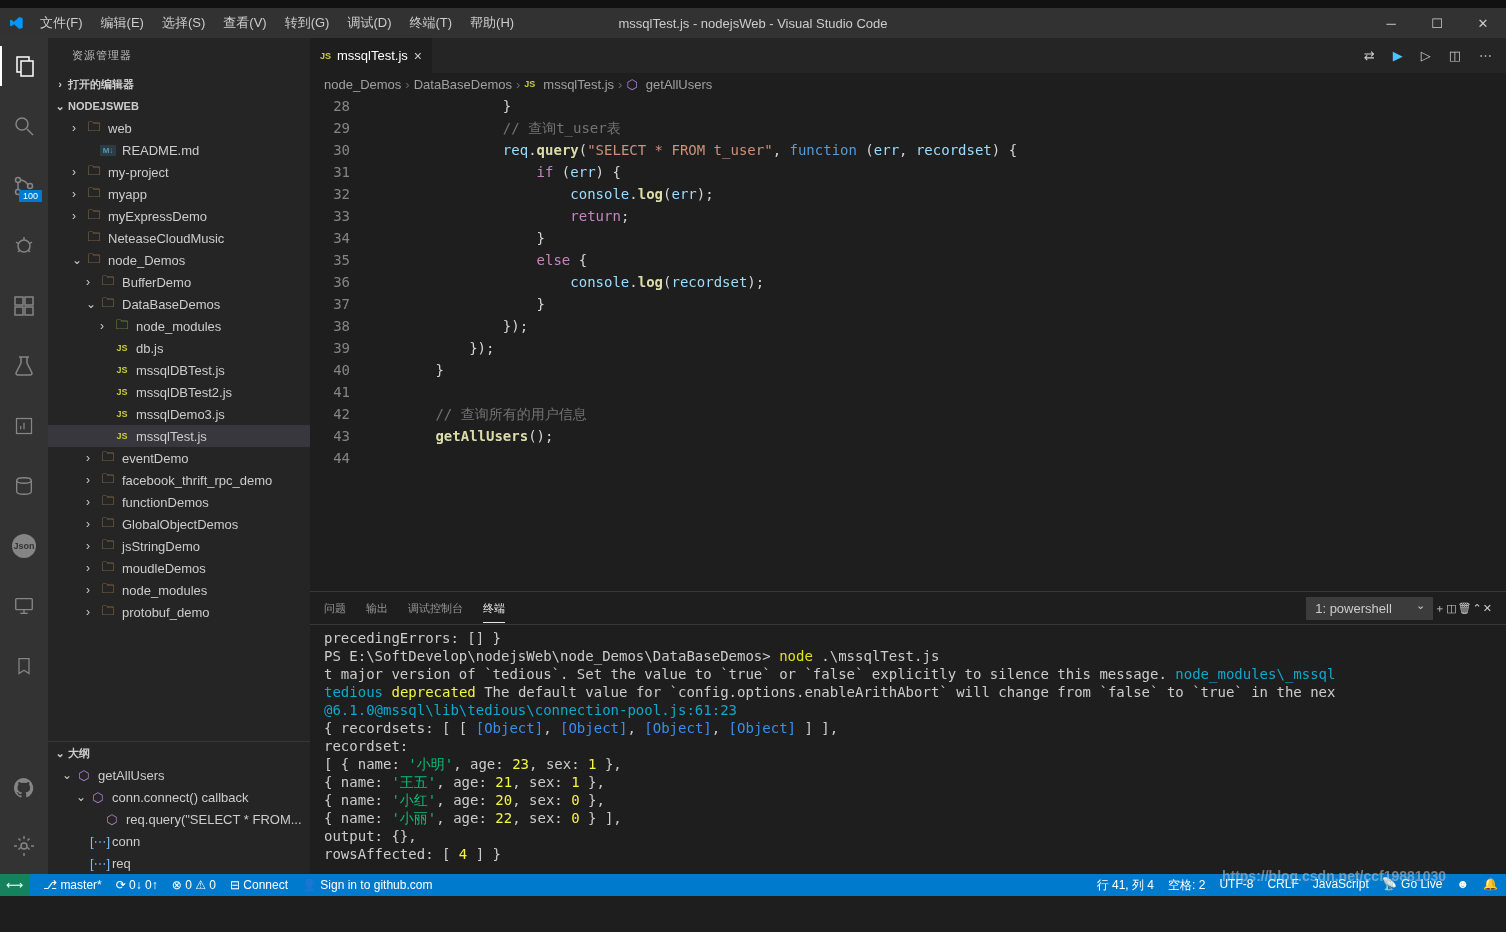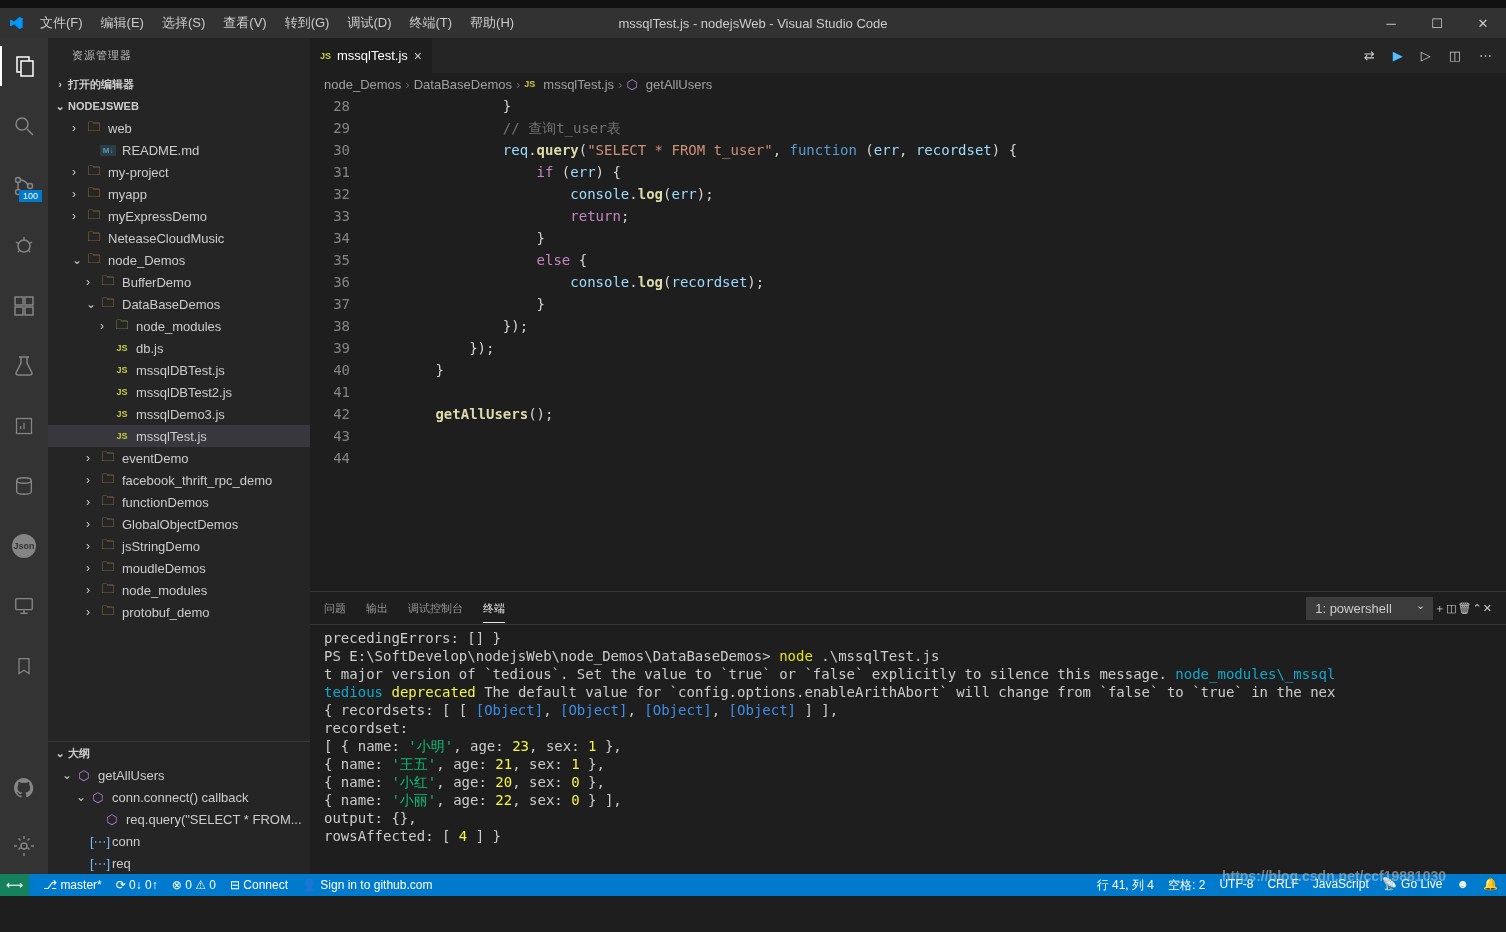--- a/index.html
+++ b/index.html
@@ -402,20 +402,21 @@
           <div class="line">                        <span class="cl-var">console</span><span class="cl-punct">.</span><span class="cl-func">log</span><span class="cl-punct">(</span><span class="cl-var">err</span><span class="cl-punct">);</span></div>
           <div class="line">                        <span class="cl-keyword">return</span><span class="cl-punct">;</span></div>
           <div class="line">                    <span class="cl-punct">}</span></div>
           <div class="line">                    <span class="cl-keyword">else</span><span class="cl-punct"> {</span></div>
           <div class="line">                        <span class="cl-var">console</span><span class="cl-punct">.</span><span class="cl-func">log</span><span class="cl-punct">(</span><span class="cl-var">recordset</span><span class="cl-punct">);</span></div>
           <div class="line">                    <span class="cl-punct">}</span></div>
           <div class="line">                <span class="cl-punct">});</span></div>
           <div class="line">            <span class="cl-punct">});</span></div>
           <div class="line">        <span class="cl-punct">}</span></div>
           <div class="line"></div>
+          <div class="line">        <span class="cl-comment">// 查询所有的用户信息</span></div>
           <div class="line">        <span class="cl-func">getAllUsers</span><span class="cl-punct">();</span></div>
         </div>
     </div>
 
     <div class="panel">
       <div class="panel-tabs" style="position:relative">
         <div id="panel-tabs-left" style="display:flex;gap:20px">
             <div class="ptab">问题</div>
             <div class="ptab">输出</div>
             <div class="ptab">调试控制台</div>
@@ -428,20 +429,21 @@
           <span>🗑</span>
           <span>⌃</span>
           <span>✕</span>
         </div>
       </div>
       <div class="terminal" id="terminal">
           <div>  precedingErrors: [] }</div>
           <div>PS E:\SoftDevelop\nodejsWeb\node_Demos\DataBaseDemos&gt; <span class="t-yellow">node</span> .\mssqlTest.js</div>
           <div>t major version of `tedious`. Set the value to `true` or `false` explicitly to silence this message. <span class="t-cyan">node_modules\_mssql</span></div>
           <div><span class="t-cyan">tedious</span> <span class="t-dyellow">deprecated</span> The default value for `config.options.enableArithAbort` will change from `false` to `true` in the nex</div>
+          <div><span class="t-cyan">@6.1.0@mssql\lib\tedious\connection-pool.js:61:23</span></div>
           <div>{ recordsets: [ [ <span class="t-blue">[Object]</span>, <span class="t-blue">[Object]</span>, <span class="t-blue">[Object]</span>, <span class="t-blue">[Object]</span> ] ],</div>
           <div>  recordset:</div>
           <div>   [ { name: <span class="t-green">'小明'</span>, age: <span class="t-dyellow">23</span>, sex: <span class="t-dyellow">1</span> },</div>
           <div>     { name: <span class="t-green">'王五'</span>, age: <span class="t-dyellow">21</span>, sex: <span class="t-dyellow">1</span> },</div>
           <div>     { name: <span class="t-green">'小红'</span>, age: <span class="t-dyellow">20</span>, sex: <span class="t-dyellow">0</span> },</div>
           <div>     { name: <span class="t-green">'小丽'</span>, age: <span class="t-dyellow">22</span>, sex: <span class="t-dyellow">0</span> } ],</div>
           <div>  output: {},</div>
           <div>  rowsAffected: [ <span class="t-dyellow">4</span> ] }</div>
         </div>
     </div>

